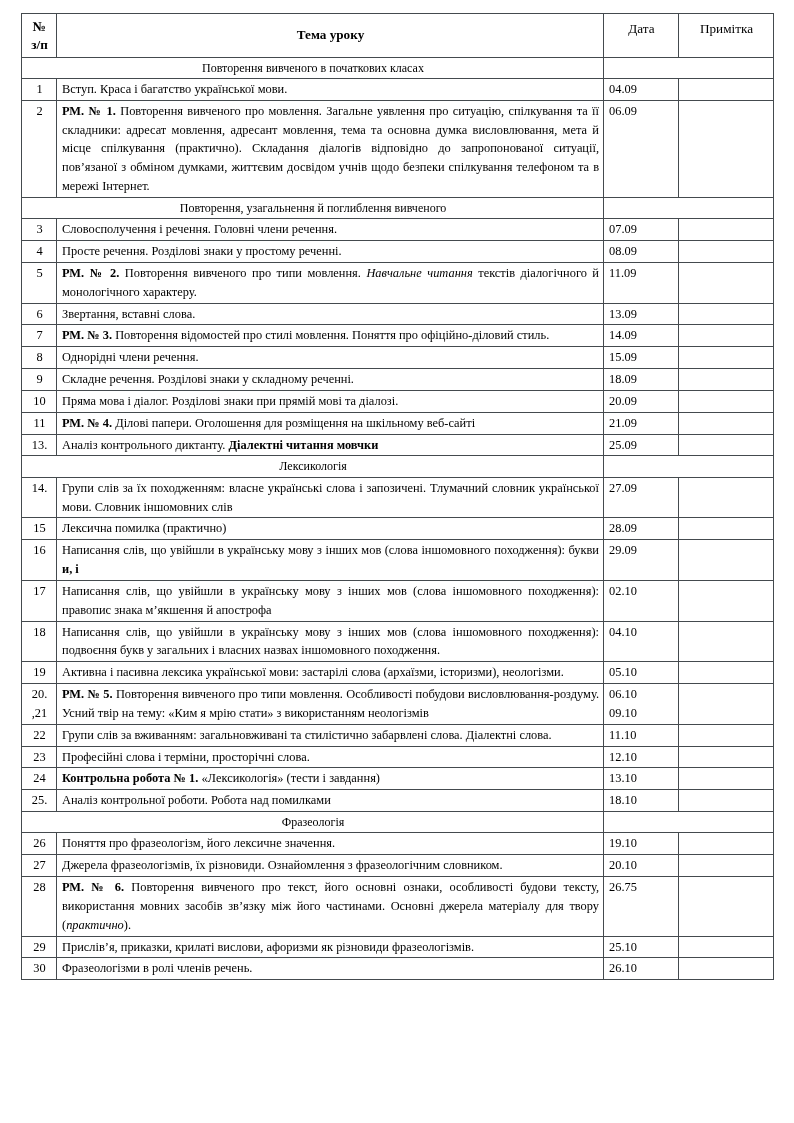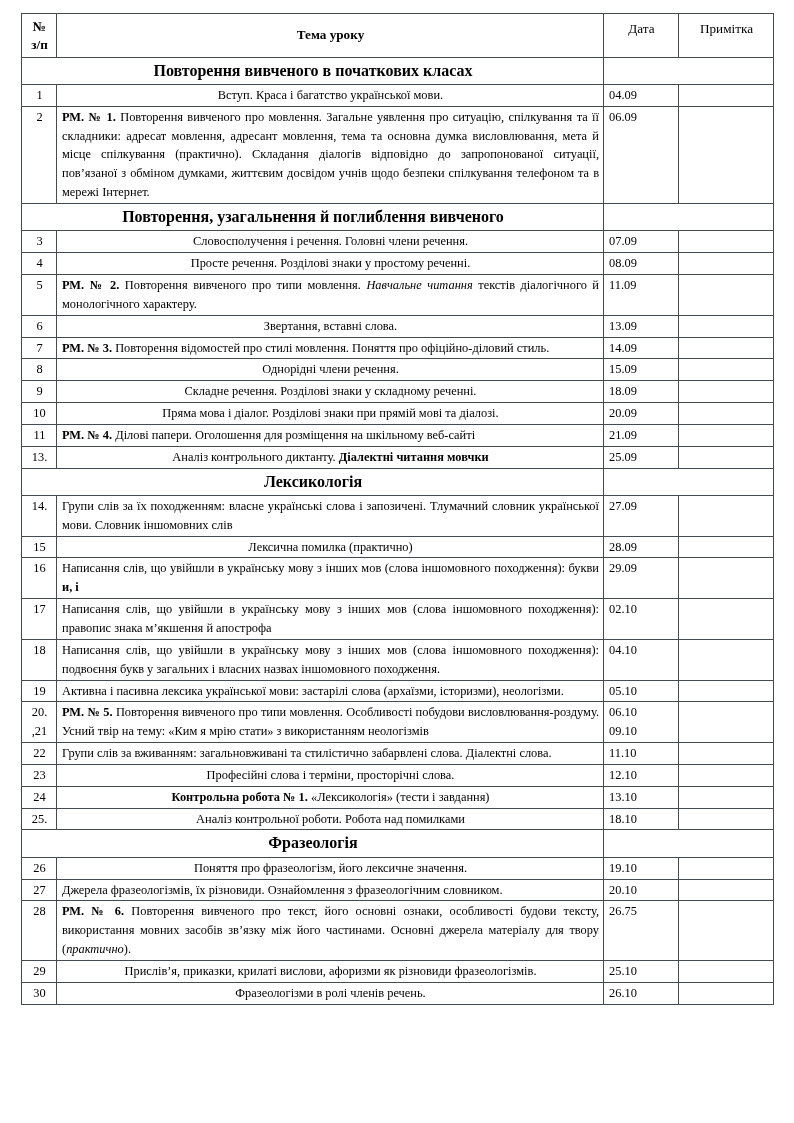--- a/index.html
+++ b/index.html
@@ -60,43 +60,43 @@
     font-weight: normal;
     vertical-align: top;
     padding-top: 5px;
     font-size: 13.2px;
     font-family: Liberation Serif, serif;
   }
 
   
   tr.section td.section-title {
     text-align: center;
-    font-weight: bold;
-    font-size: 16px;
+    font-weight: normal;
+    font-size: 12px;
     padding-top: 1px;
     padding-bottom: 1px;
   }
   tr.section td.section-blank {
     padding: 0;
   }
 
   
   td.num {
     text-align: center;
     padding-left: 2px;
     padding-right: 2px;
     white-space: pre-line;
   }
   td.topic {
     text-align: justify;
     text-justify: inter-word;
     hyphens: manual;
   }
   td.topic.nojust {
-    text-align: center;
+    text-align: left;
   }
   td.date {
     text-align: left;
     padding-left: 6px;
     white-space: pre-line;
   }
   td.note { }
 
   b { font-weight: bold; }
   i { font-style: italic; }

